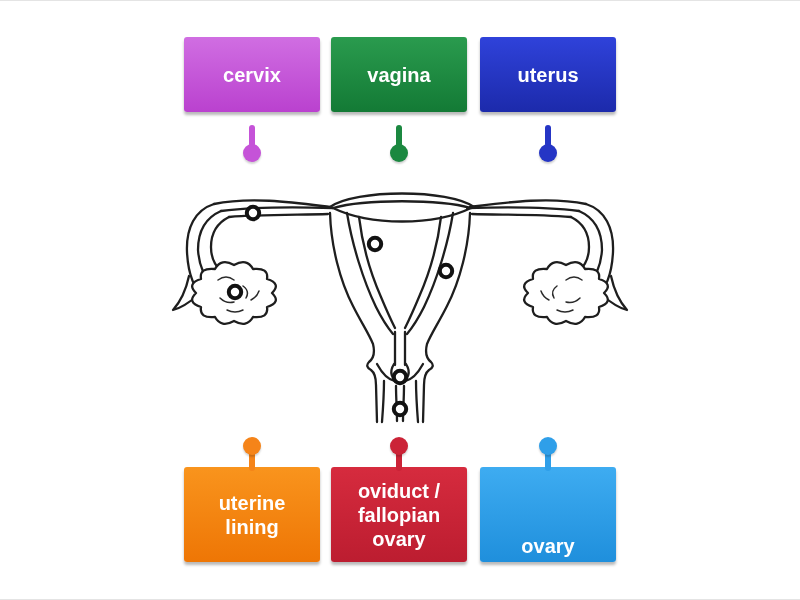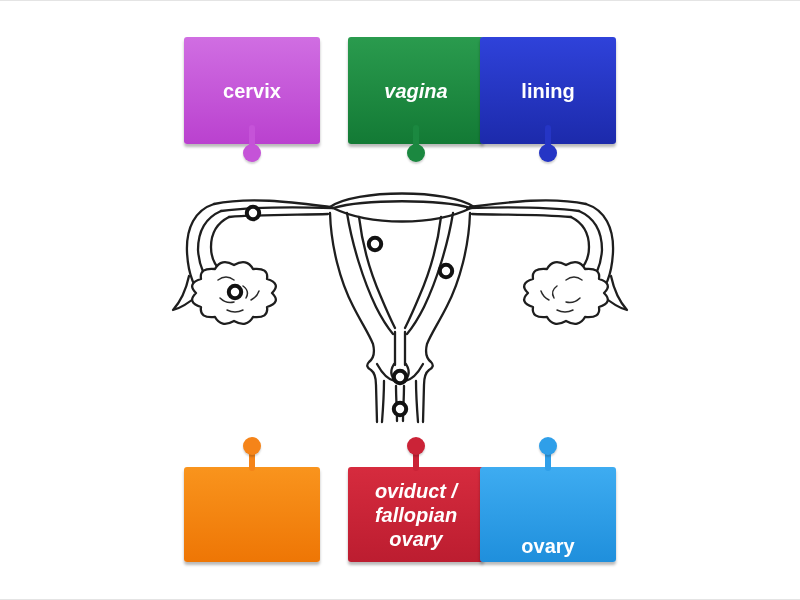--- a/index.html
+++ b/index.html
@@ -14,23 +14,23 @@
 
   
   .card {
     position:absolute; width:136px; border-radius:3px;
     display:flex; align-items:center; justify-content:center;
     text-align:center; color:#ffffff; font-weight:700; font-size:20px;
     line-height:1.2; padding:4px 8px;
     box-shadow:0 3px 3px rgba(0,0,0,0.28);
     cursor:grab;
   }
-  .card.top-row { top:37px; height:107px; }
+  .card.top-row { top:37px; height:75px; }
   .card.bottom-row { top:467px; height:95px; }
-  .card-0 { left:184px; } .card-1 { left:348px;font-style:italic; } .card-2 { left:480px; }
+  .card-0 { left:184px; } .card-1 { left:331px; } .card-2 { left:480px; }
 
   .pin-stem {
     position:absolute; left:50%; width:6px; margin-left:-3px; border-radius:3px;
   }
   .pin-dot {
     position:absolute; left:50%; width:18px; height:18px; margin-left:-9px;
     border-radius:50%; box-shadow:0 2px 2px rgba(0,0,0,0.18);
   }
   .top-row .pin-stem { top:88px; height:22px; }
   .top-row .pin-dot  { top:107px; }
@@ -123,26 +123,27 @@
     <span>cervix</span>
     <div class="pin-stem" style="background: rgb(197, 83, 216);"></div>
     <div class="pin-dot" style="background: rgb(197, 83, 216);"></div>
   </div>
   <div class="card top-row card-1" style="background: linear-gradient(rgb(42, 155, 78), rgb(19, 122, 53));">
     <span>vagina</span>
     <div class="pin-stem" style="background: rgb(27, 136, 64);"></div>
     <div class="pin-dot" style="background: rgb(27, 136, 64);"></div>
   </div>
   <div class="card top-row card-2" style="background: linear-gradient(rgb(47, 66, 218), rgb(28, 42, 171));">
-    <span>lining</span>
+    <span>uterus</span>
     <div class="pin-stem" style="background: rgb(37, 53, 197);"></div>
     <div class="pin-dot" style="background: rgb(37, 53, 197);"></div>
   </div>
 
   <div class="card bottom-row card-0" style="background: linear-gradient(rgb(249, 148, 29), rgb(238, 118, 5));">
+    <span>uterine lining</span>
     <div class="pin-stem" style="background: rgb(245, 132, 25);"></div>
     <div class="pin-dot" style="background: rgb(245, 132, 25);"></div>
   </div>
   <div class="card bottom-row card-1" style="background: linear-gradient(rgb(214, 43, 62), rgb(188, 29, 48));">
     <span>oviduct / fallopian ovary</span>
     <div class="pin-stem" style="background: rgb(203, 35, 55);"></div>
     <div class="pin-dot" style="background: rgb(203, 35, 55);"></div>
   </div>
   <div class="card bottom-row card-2" style="background: linear-gradient(rgb(62, 172, 241), rgb(31, 143, 220)); align-items: flex-end;">
     <span>ovary</span>

